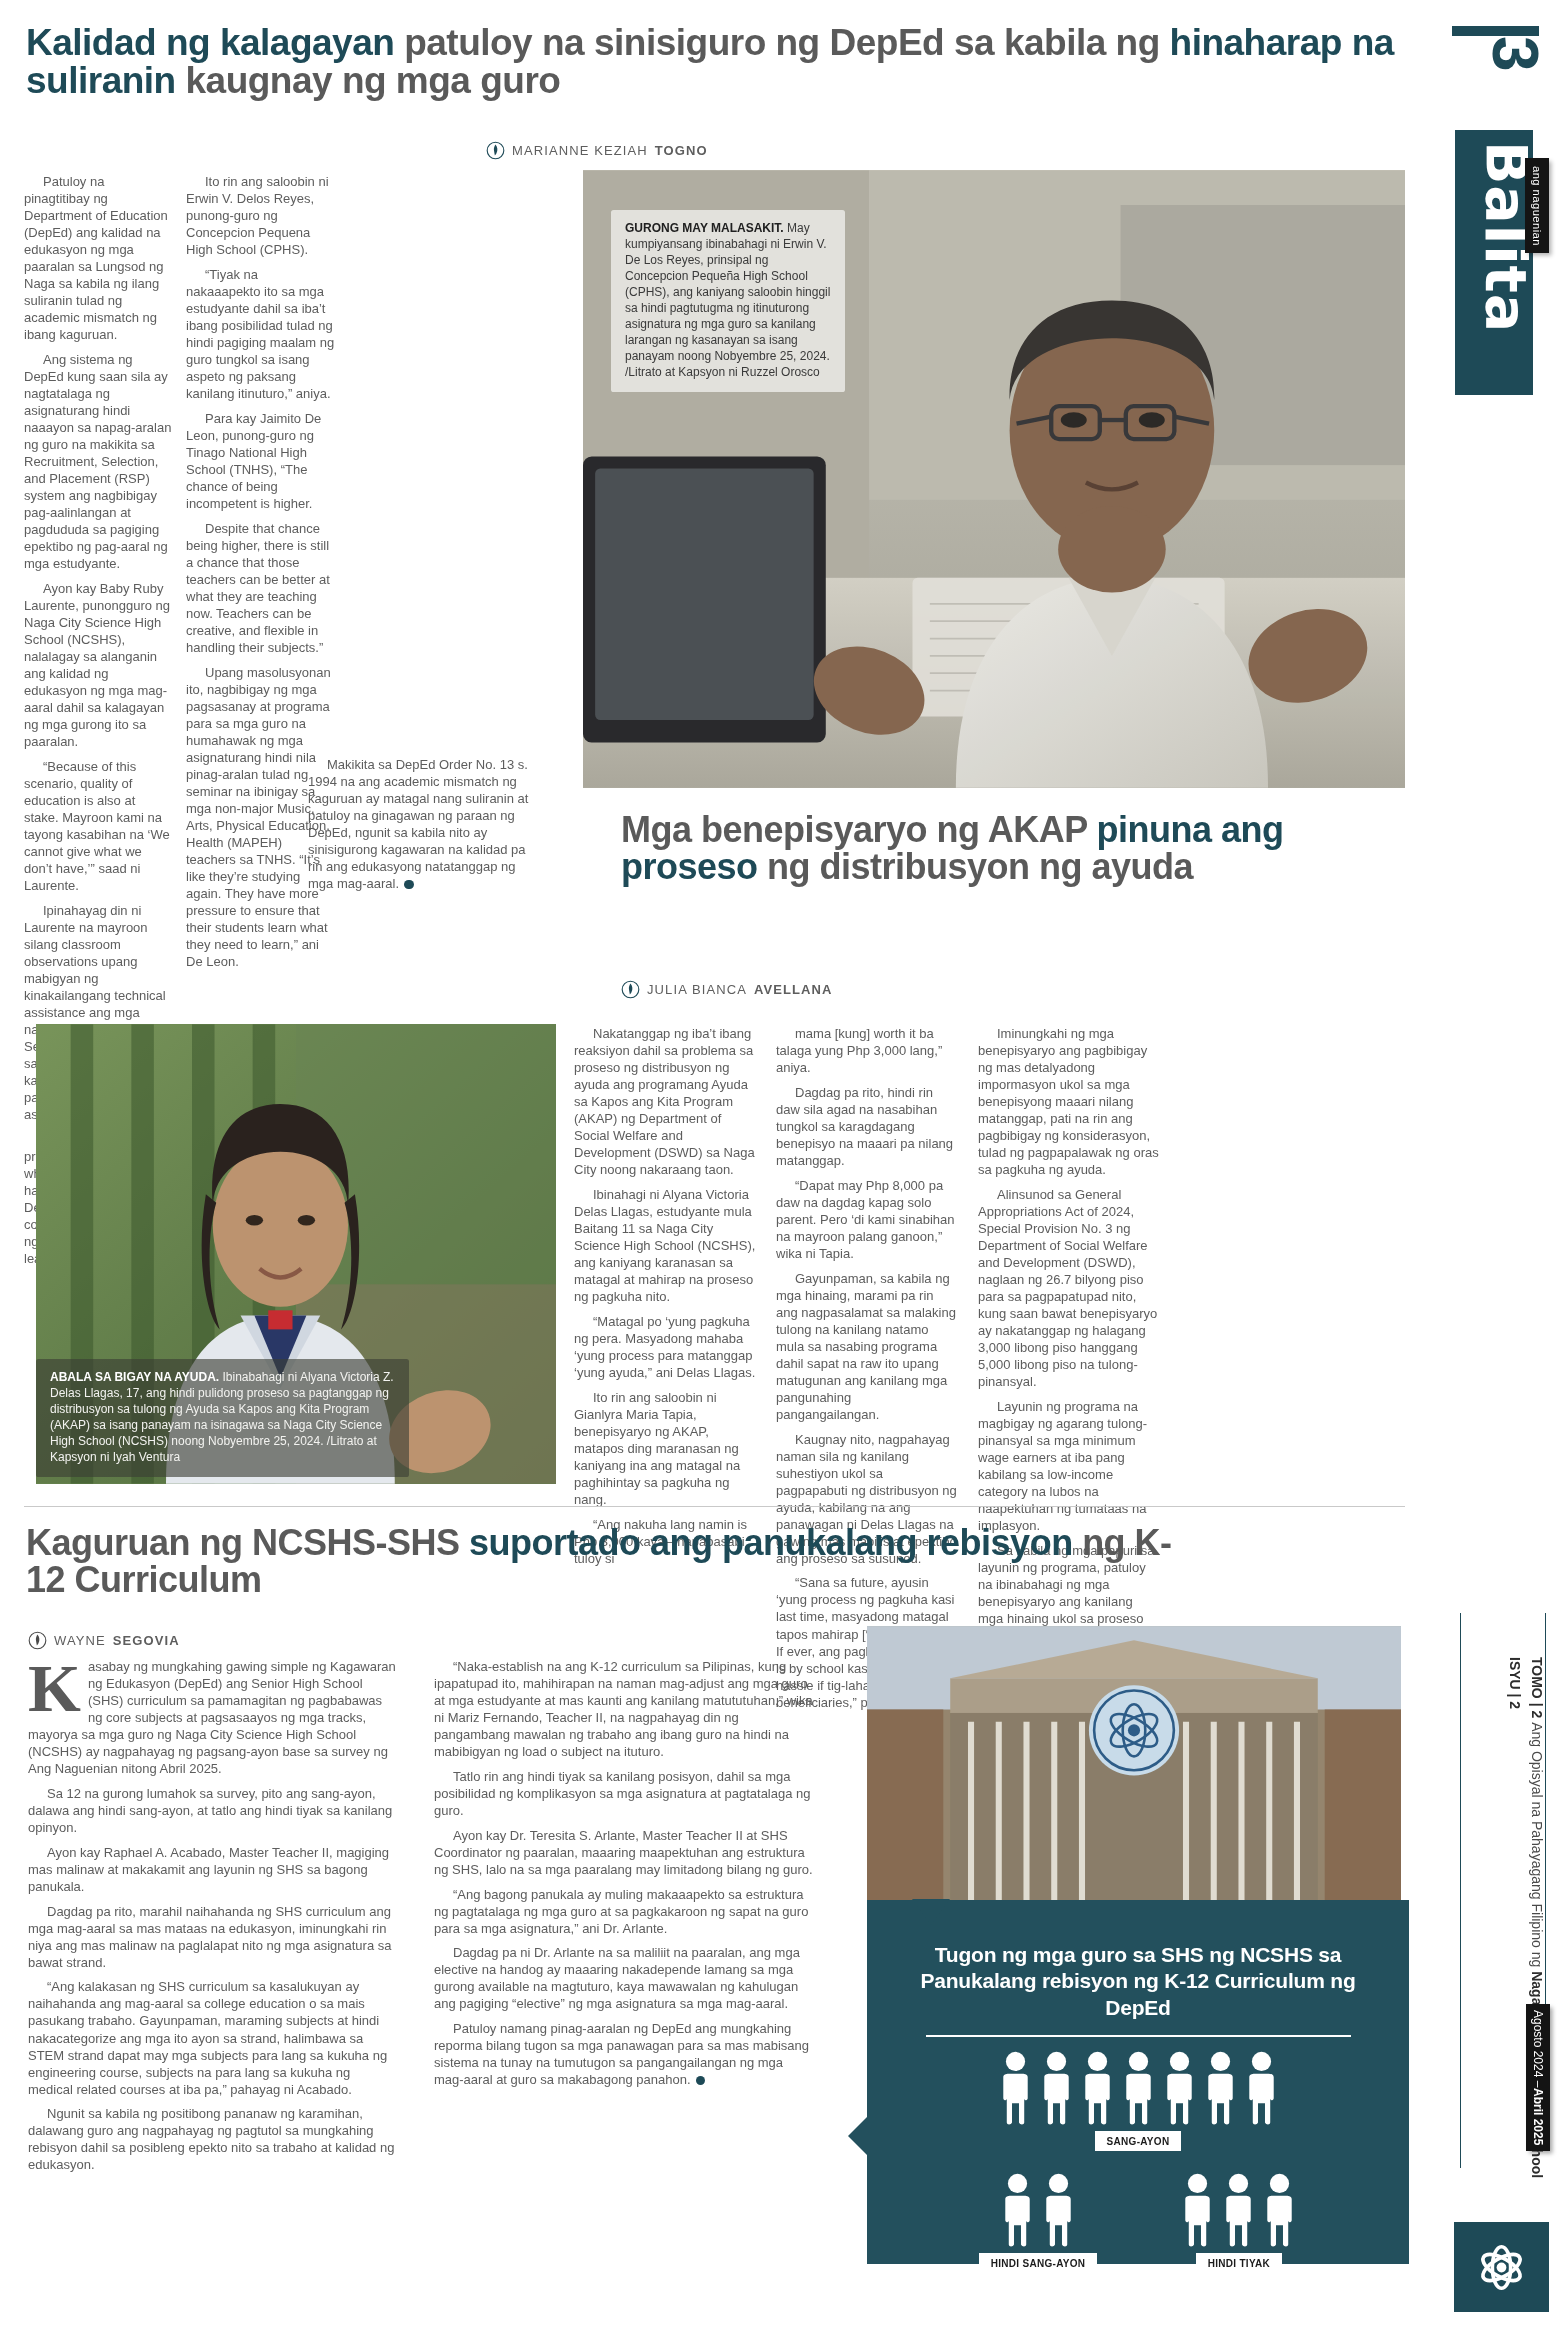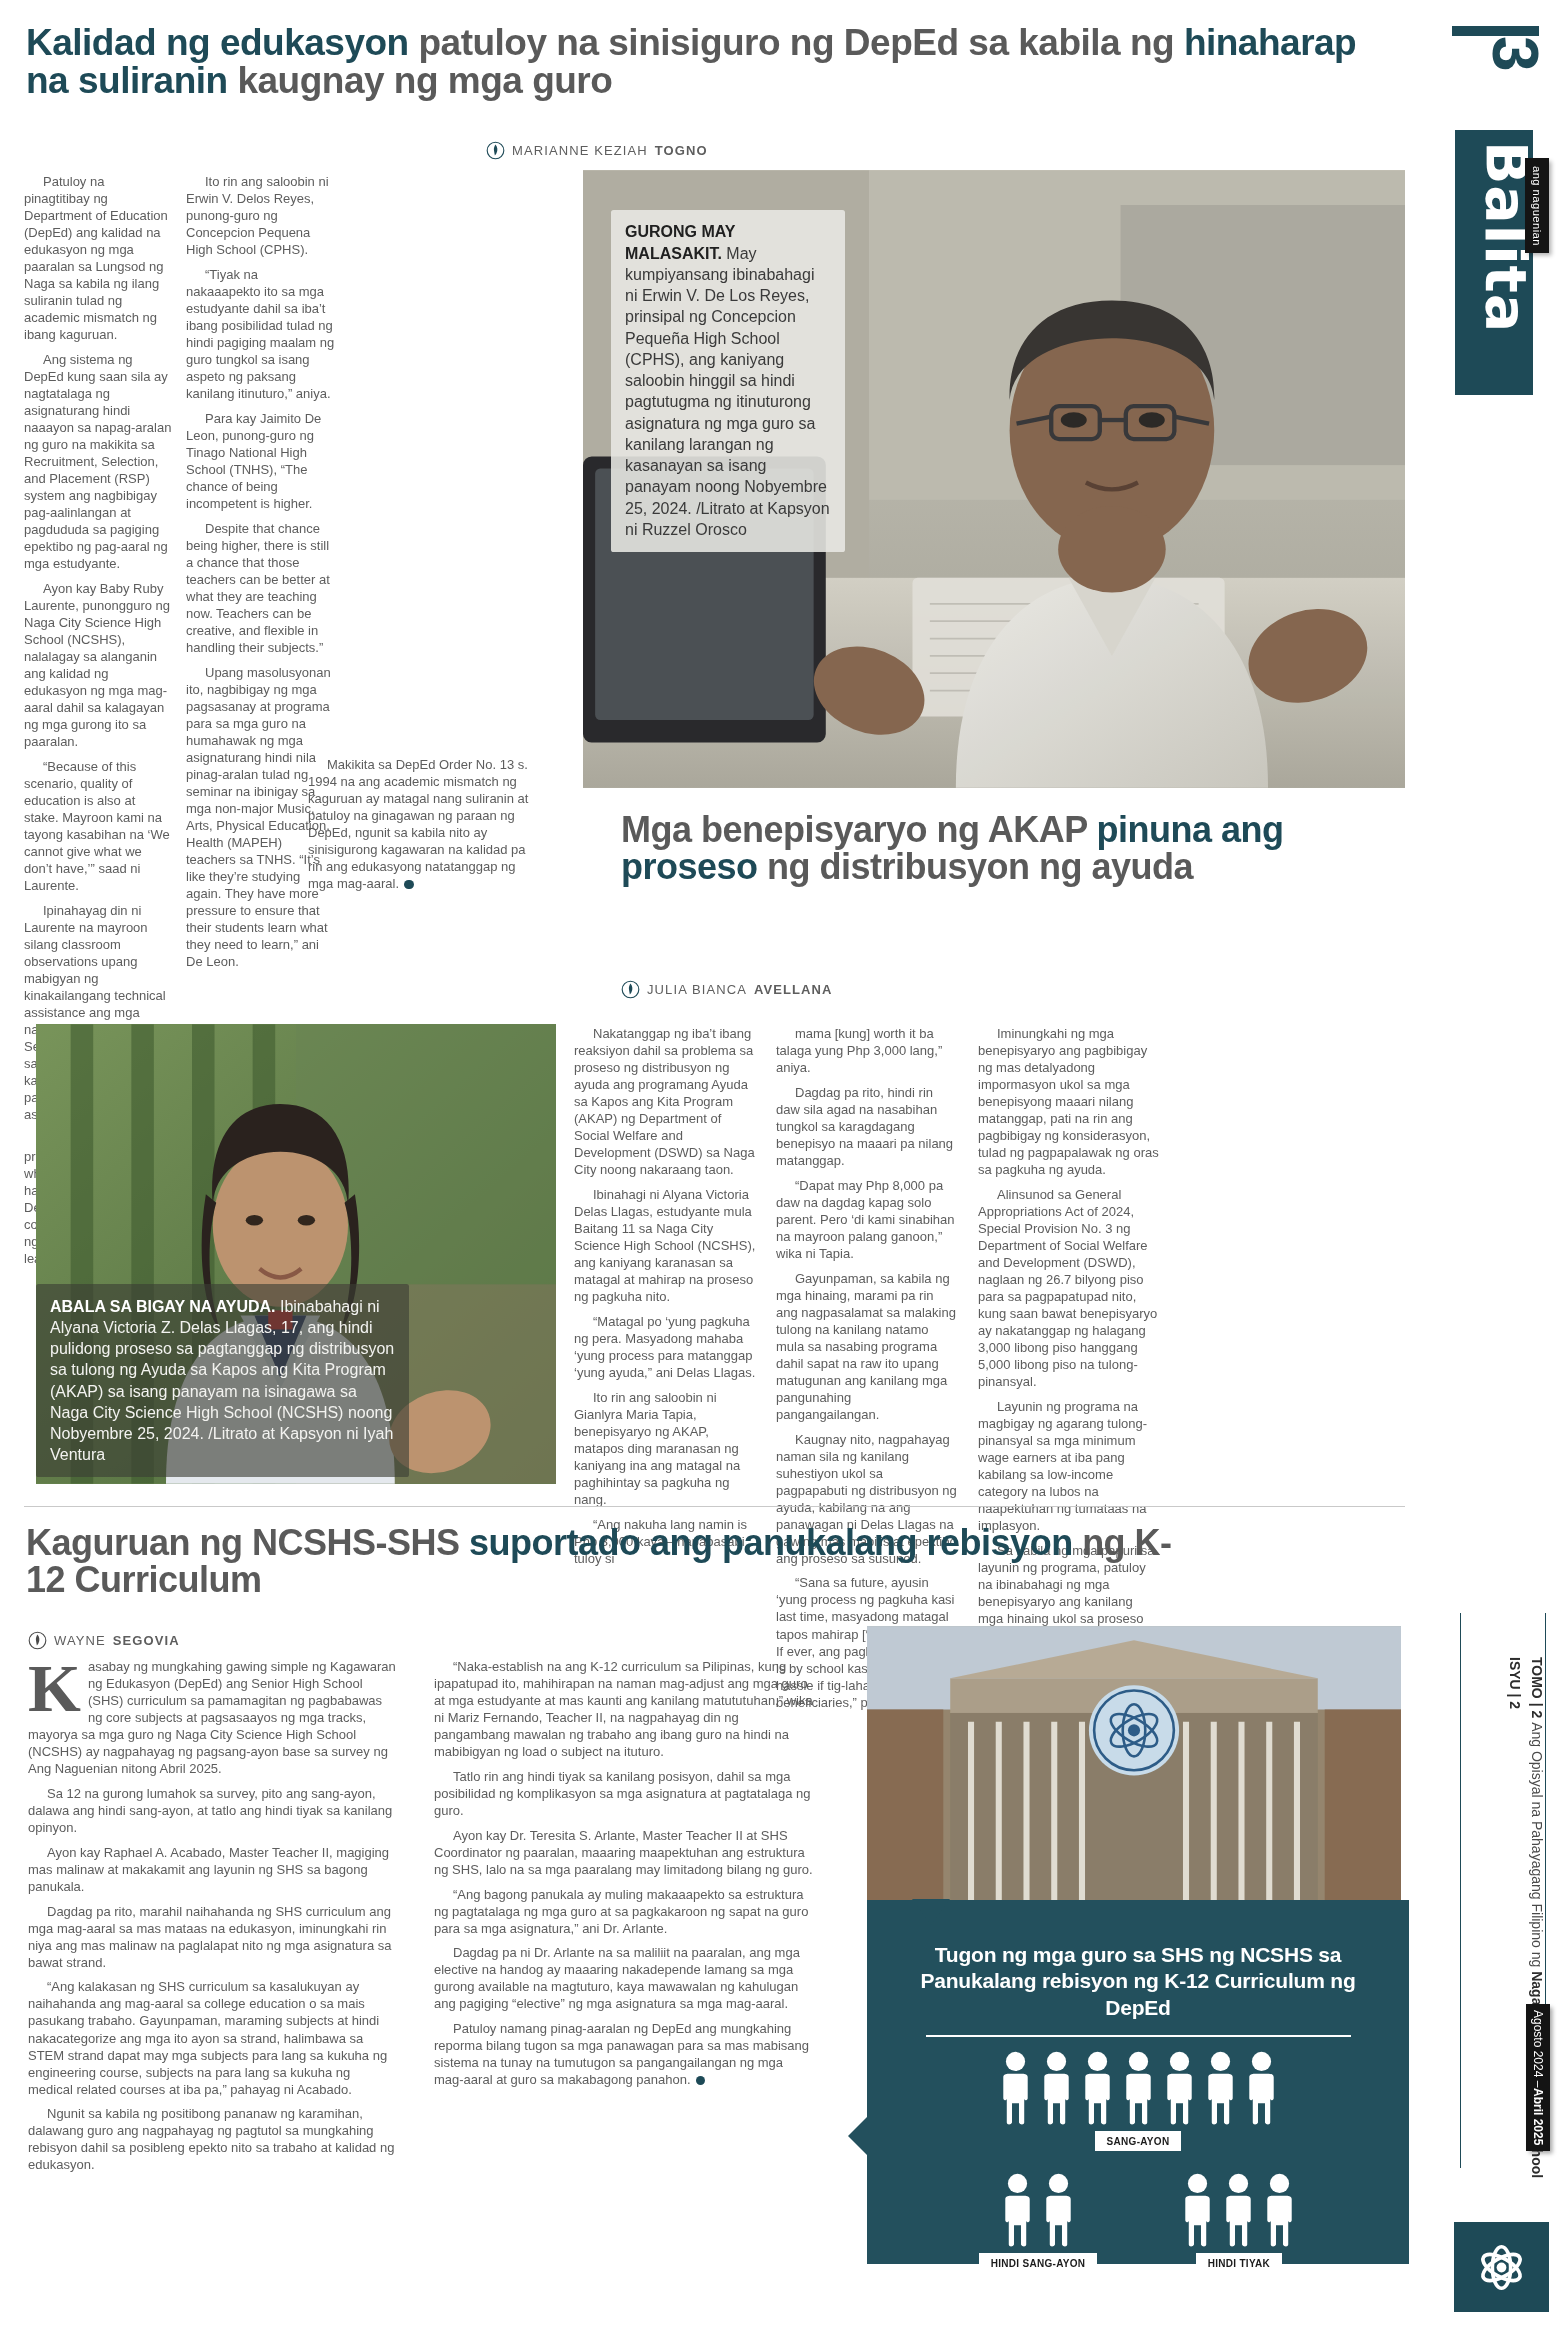--- a/index.html
+++ b/index.html
@@ -79,21 +79,21 @@
   .a1-c1 { position: absolute; left: 24px; top: 173px; width: 149px; }
   .a1-c2 { position: absolute; left: 186px; top: 173px; width: 149px; }
   .a1-c3 { position: absolute; left: 308px; top: 756px; width: 232px; }
 
   .a1-photo {
     position: absolute; left: 583px; top: 170px; width: 822px; height: 618px;
     overflow: hidden; background: #b9b7ac;
   }
   .capbox {
     position: absolute; background: rgba(232,232,228,0.88);
-    color: #3a3a3a; font-size: 16px; line-height: 1.33; padding: 11.3px 14px;
+    color: #3a3a3a; font-size: 12px; line-height: 1.33; padding: 11.3px 14px;
     border-radius: 2.6px;
   }
   .capbox b { color: #202020; font-weight: 700; }
 
   
   .a2-head { position: absolute; left: 621px; top: 812px; width: 781px; font-size: 36px; }
   .a2-byline { position: absolute; left: 621px; top: 980px; }
   .a2-photo { position: absolute; left: 36px; top: 1024px; width: 520px; height: 460px; overflow: hidden; background: #6c8a52; }
   .a2-c1 { position: absolute; left: 574px; top: 1025px; width: 182px; }
   .a2-c2 { position: absolute; left: 776px; top: 1025px; width: 182px; }
@@ -175,21 +175,21 @@
     <svg width="61" height="61" viewBox="0 0 100 100">
       <g fill="none" stroke="#ffffff" stroke-width="6">
         <ellipse cx="50" cy="50" rx="34" ry="15" transform="rotate(30 50 50)"></ellipse>
         <ellipse cx="50" cy="50" rx="34" ry="15" transform="rotate(90 50 50)"></ellipse>
         <ellipse cx="50" cy="50" rx="34" ry="15" transform="rotate(150 50 50)"></ellipse>
       </g>
       <circle cx="50" cy="50" r="8" fill="#ffffff"></circle>
     </svg>
   </div>
 
-  <h1 class="hl a1-head"><span class="t">Kalidad ng edukasyon </span><span>patuloy na sinisiguro ng DepEd sa kabila ng </span><span class="t">hinaharap na suliranin </span><span>kaugnay ng mga guro</span></h1>
+  <h1 class="hl a1-head"><span class="t">Kalidad ng kalagayan </span><span>patuloy na sinisiguro ng DepEd sa kabila ng </span><span class="t">hinaharap na suliranin </span><span>kaugnay ng mga guro</span></h1>
 
   <div class="byline a1-byline">
     <svg class="quill" viewBox="0 0 24 24">
       <circle cx="12" cy="12" r="10.5" fill="none" stroke="#1e4a57" stroke-width="1.4"></circle>
       <path d="M12 4.5c2.6 3 3.3 7.4 1.1 11.2-.5.9-1.2 1.8-1.9 2.6-.4-2.3-.9-4.6-1.2-6.9-.3-2.4.6-4.8 2-6.9z" fill="#1e4a57"></path>
     </svg>
     <span class="nm">MARIANNE KEZIAH</span>
     <span class="sn">TOGNO</span>
   </div>
 

